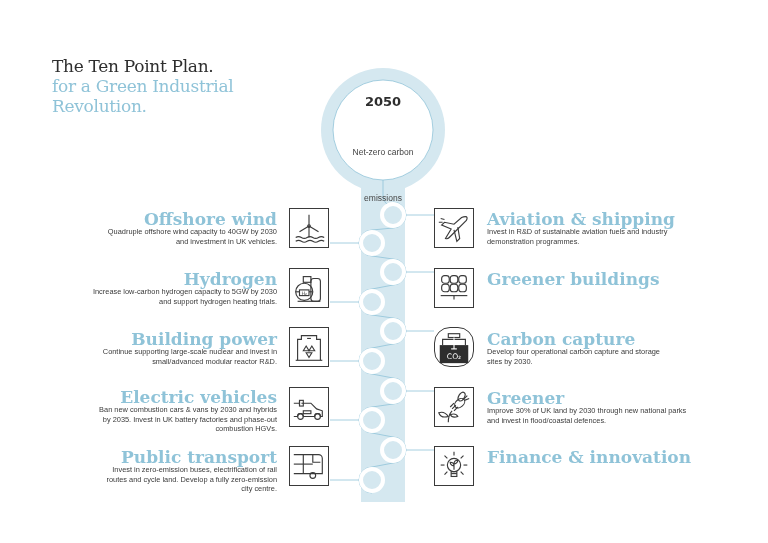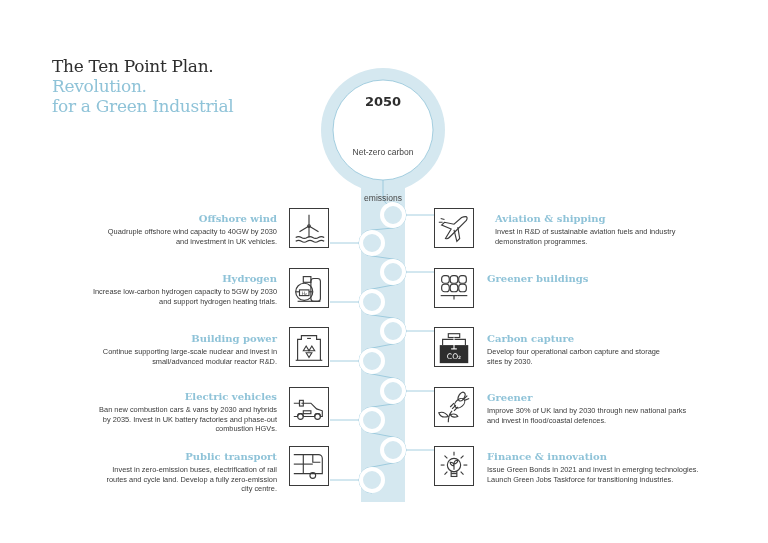--- a/index.html
+++ b/index.html
@@ -7,34 +7,34 @@
          font-family:"Liberation Sans", sans-serif; color:#3a3a3a; }
   .title { position:absolute; left:52px; top:56px; font-family:"DejaVu Serif", serif; font-weight:normal;
            font-size:17px; line-height:20px; letter-spacing:-0.3px; }
   .title .l1 { color:#2e2e2e; display:block; }
   .title .l2 { color:#8fc3d8; display:block; }
   svg.spine { position:absolute; left:0; top:0; }
   .hub { position:absolute; left:323px; top:92px; width:120px; text-align:center; }
   .hub .year { font-family:"DejaVu Sans", sans-serif; font-weight:bold; font-size:13px; color:#2e2e2e; display:block; line-height:20px; }
   .hub .sub { font-size:8.5px; color:#444; line-height:11px; display:block;margin-top:35px; }
   .item { position:absolute; }
-  .item h3 { margin:0; font-family:"DejaVu Serif", serif; font-weight:bold; font-size:10px; color:#8fc3d8; line-height:14px; }
+  .item h3 { margin:0; font-family:"DejaVu Serif", serif; font-weight:bold; font-size:17px; color:#8fc3d8; line-height:14px; }
   .item p { margin:1px 0 0 0; font-size:7.4px; line-height:9.6px; color:#3a3a3a; }
   .item.left { text-align:right; }
   .item.right { text-align:left; }
   .iconbox { position:absolute; width:40px; height:40px; border:1.3px solid #3a3a3a; box-sizing:border-box; background:#fff; }
   .iconbox svg { width:100%; height:100%; display:block; }
 </style>
 </head>
 <body>
 
 <div class="title">
   <span class="l1">The Ten Point Plan.</span>
+  <span class="l2">for a Green Industrial</span>
   <span class="l2">Revolution.</span>
-  <span class="l2">for a Green Industrial</span>
 </div>
 
 <svg class="spine" width="768" height="543" viewBox="0 0 768 543">
 
   <rect x="361" y="150" width="44" height="352" fill="#d5e8f0"></rect>
 
   <circle cx="383" cy="130" r="62" fill="#d5e8f0"></circle>
   <circle cx="383" cy="130" r="50" fill="#ffffff" stroke="#8fc3d8" stroke-width="0.8"></circle>
 
   <path d="M383 180 L383 195 Q383 205 393 206" fill="none" stroke="#8fc3d8" stroke-width="0.8"></path>
@@ -163,21 +163,21 @@
 <div class="iconbox" style="left:289px; top:446px;">
   <svg viewBox="0 0 40 40" fill="none" stroke="#3a3a3a" stroke-width="1.2">
     <path d="M4 8 h26 a4 4 0 0 1 4 4 v16 h-30"></path>
     <line x1="14" y1="8" x2="14" y2="28"></line>
     <line x1="4" y1="18" x2="24" y2="18"></line>
     <path d="M24 8 v8 h8"></path>
     <circle cx="24" cy="30" r="3"></circle>
   </svg>
 </div>
 
-<div class="item right" style="left:487px; top:212px; width:260px;margin-left:8px;">
+<div class="item right" style="left:487px; top:212px; width:260px;">
   <h3>Aviation &amp; shipping</h3>
   <p><span>Invest in R&amp;D of sustainable aviation fuels and industry</span><br><span>demonstration programmes.</span></p>
 </div>
 <div class="iconbox" style="left:434px; top:208px;">
   <svg viewBox="0 0 40 40" fill="none" stroke="#3a3a3a" stroke-width="1.2">
     <path d="M32 8 q3 0 1 4 l-18 18 q-2 2 -4 1 l6 -10 l-10 -4 l3 -3 l10 2 l8 -7 q2 -1 4 -1 z"></path>
     <path d="M20 22 l3 12 l3 -3 l-2 -12"></path>
     <path d="M6 10 l4 1 M4 14 l4 0"></path>
   </svg>
 </div>
@@ -195,21 +195,21 @@
     <rect x="25" y="16" width="8" height="8" rx="3"></rect>
     <line x1="6" y1="28" x2="34" y2="28"></line>
     <line x1="20" y1="28" x2="20" y2="32"></line>
   </svg>
 </div>
 
 <div class="item right" style="left:487px; top:332px; width:260px;">
   <h3>Carbon capture</h3>
   <p><span>Develop four operational carbon capture and storage</span><br><span>sites by 2030.</span></p>
 </div>
-<div class="iconbox" style="left:434px; top:327px;">
+<div class="iconbox" style="left:434px; top:327px;border-radius:16px;">
   <svg viewBox="0 0 40 40" fill="none" stroke="#3a3a3a" stroke-width="1.2">
     <rect x="5" y="18" width="30" height="19" fill="#2e2e2e" stroke="none"></rect>
     <path d="M8 18 v-6 h24 v6"></path>
     <rect x="14" y="6" width="12" height="4"></rect>
     <line x1="20" y1="10" x2="20" y2="22" stroke="#fff"></line>
     <line x1="17" y1="22" x2="23" y2="22" stroke="#fff"></line>
     <text x="20" y="33" font-size="8" text-anchor="middle" fill="#fff" stroke="none" font-family="DejaVu Sans, sans-serif">CO₂</text>
   </svg>
 </div>
 
@@ -224,21 +224,20 @@
     <ellipse cx="28" cy="9" rx="3" ry="5" transform="rotate(30 28 9)"></ellipse>
     <path d="M30 12 l4 -4 M31 13 l5 -2"></path>
     <path d="M14 36 q0 -8 4 -12"></path>
     <path d="M14 30 q-8 2 -10 -4 q6 -2 10 4 z"></path>
     <path d="M16 28 q6 -2 8 2 q-6 2 -8 -2 z"></path>
   </svg>
 </div>
 
 <div class="item right" style="left:487px; top:450px; width:270px;">
   <h3>Finance &amp; innovation</h3>
-  <p><span>Issue Green Bonds in 2021 and invest in emerging technologies.</span><br><span>Launch Green Jobs Taskforce for transitioning industries.</span></p>
 </div>
 <div class="iconbox" style="left:434px; top:446px;">
   <svg viewBox="0 0 40 40" fill="none" stroke="#3a3a3a" stroke-width="1.2">
     <circle cx="20" cy="19" r="7"></circle>
     <rect x="17" y="26" width="6" height="5"></rect>
     <line x1="17" y1="28" x2="23" y2="28"></line>
     <path d="M20 24 v-6 M20 20 q-4 -1 -4 -4 q4 0 4 4 M20 18 q4 -1 4 -4 q-4 0 -4 4"></path>
     <line x1="20" y1="5" x2="20" y2="9"></line>
     <line x1="6" y1="19" x2="10" y2="19"></line>
     <line x1="30" y1="19" x2="34" y2="19"></line>

